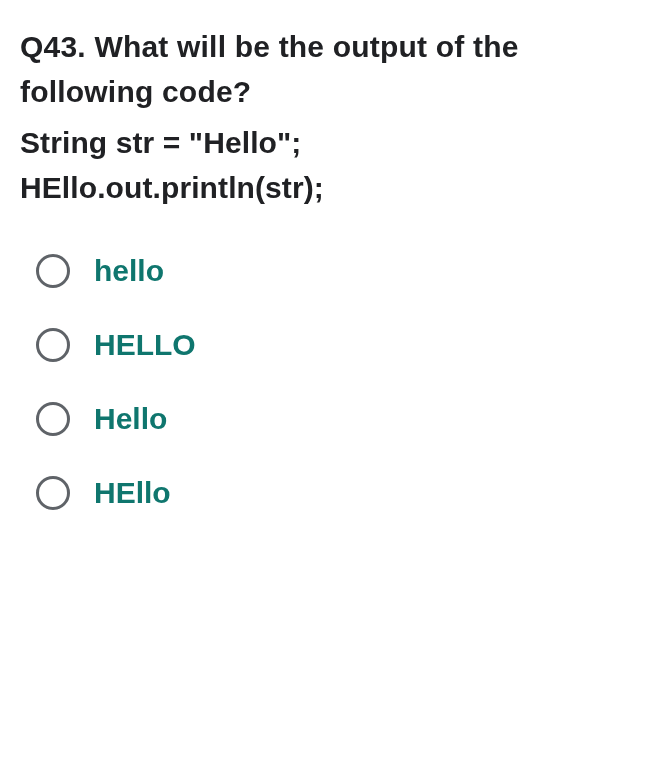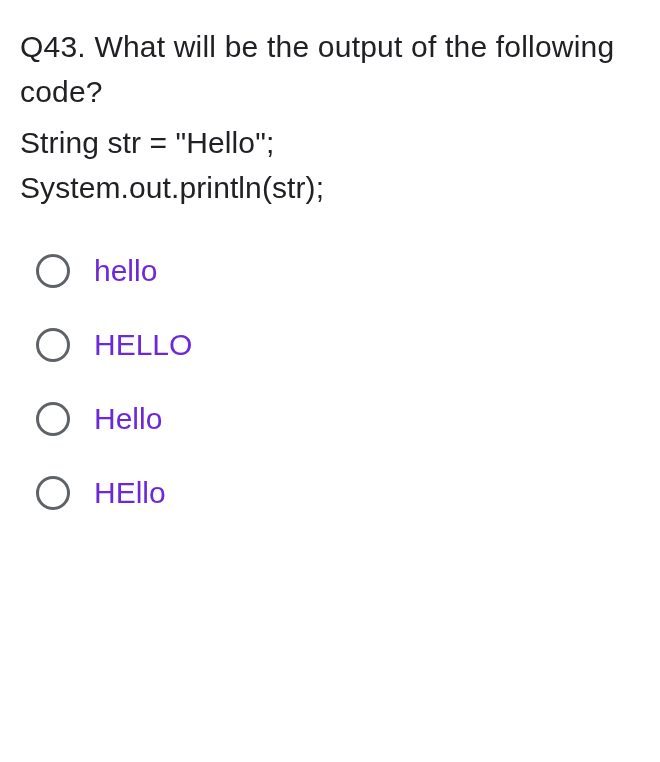--- a/index.html
+++ b/index.html
@@ -1,18 +1,19 @@
 <!DOCTYPE html>
 <html><head>
   <meta charset="utf-8">
   <style>
     * {
       margin: 0;
       padding: 0;
       box-sizing: border-box;
+      font-weight: bold;
     }
     body {
       font-family: Arial, Helvetica, sans-serif;
       background: #ffffff;
       width: 660px;
       height: 762px;
       padding: 24px 20px;
       color: #202124;
     }
     .question-text {
@@ -43,33 +44,33 @@
     }
     .radio-circle {
       width: 34px;
       height: 34px;
       border: 3px solid #5f6368;
       border-radius: 50%;
       flex-shrink: 0;
     }
     .option-label {
       font-size: 30px;
-      color: #6d28d9;
+      color: #0f766e;
     }
   </style>
 </head>
 <body>
 
 <div class="question-block">
   <div class="question-text">
     <span>Q43.  </span><span>What will be the output of the following code?</span>
   </div>
   <div class="code-block">
     <div class="code-line">String str = "Hello";</div>
-    <div class="code-line">System.out.println(str);</div>
+    <div class="code-line">HEllo.out.println(str);</div>
   </div>
 </div>
 
 <div class="options">
   <div class="option">
     <div class="radio-circle"></div>
     <span class="option-label">hello</span>
   </div>
   <div class="option">
     <div class="radio-circle"></div>

